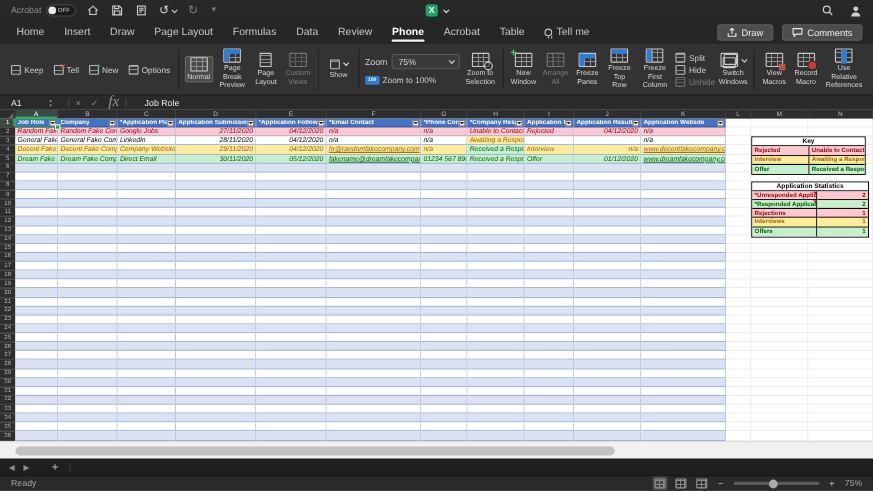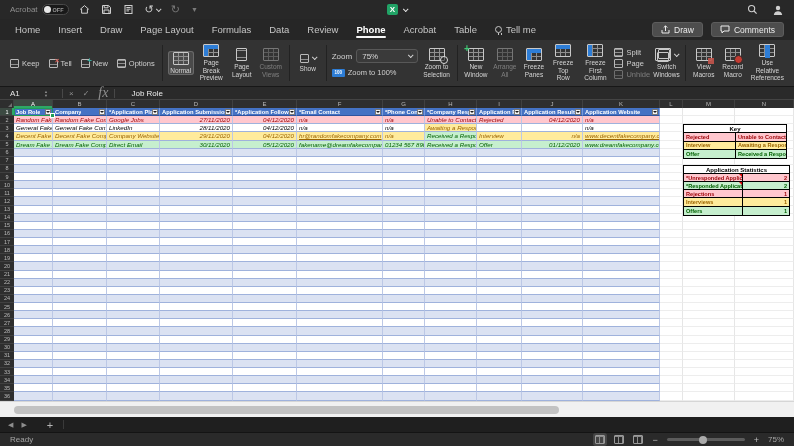--- a/index.html
+++ b/index.html
@@ -329,21 +329,21 @@
         <span class="gi freeze-first"></span>
         <span>Freeze First Column</span>
       </div>
     <div class="stackcol">
       <span class="smallbtn">
           <span class="si lines"></span>
           <span>Split</span>
         </span>
       <span class="smallbtn">
           <span class="si"></span>
-          <span>Page</span>
+          <span>Hide</span>
         </span>
       <span class="smallbtn disabled">
           <span class="si"></span>
           <span>Unhide</span>
         </span>
     </div>
     <div class="bigbtn">
       <span style="display:flex;align-items:center;gap:3px">
           <span class="gi winswitch"></span>
           <span class="chev"></span>

